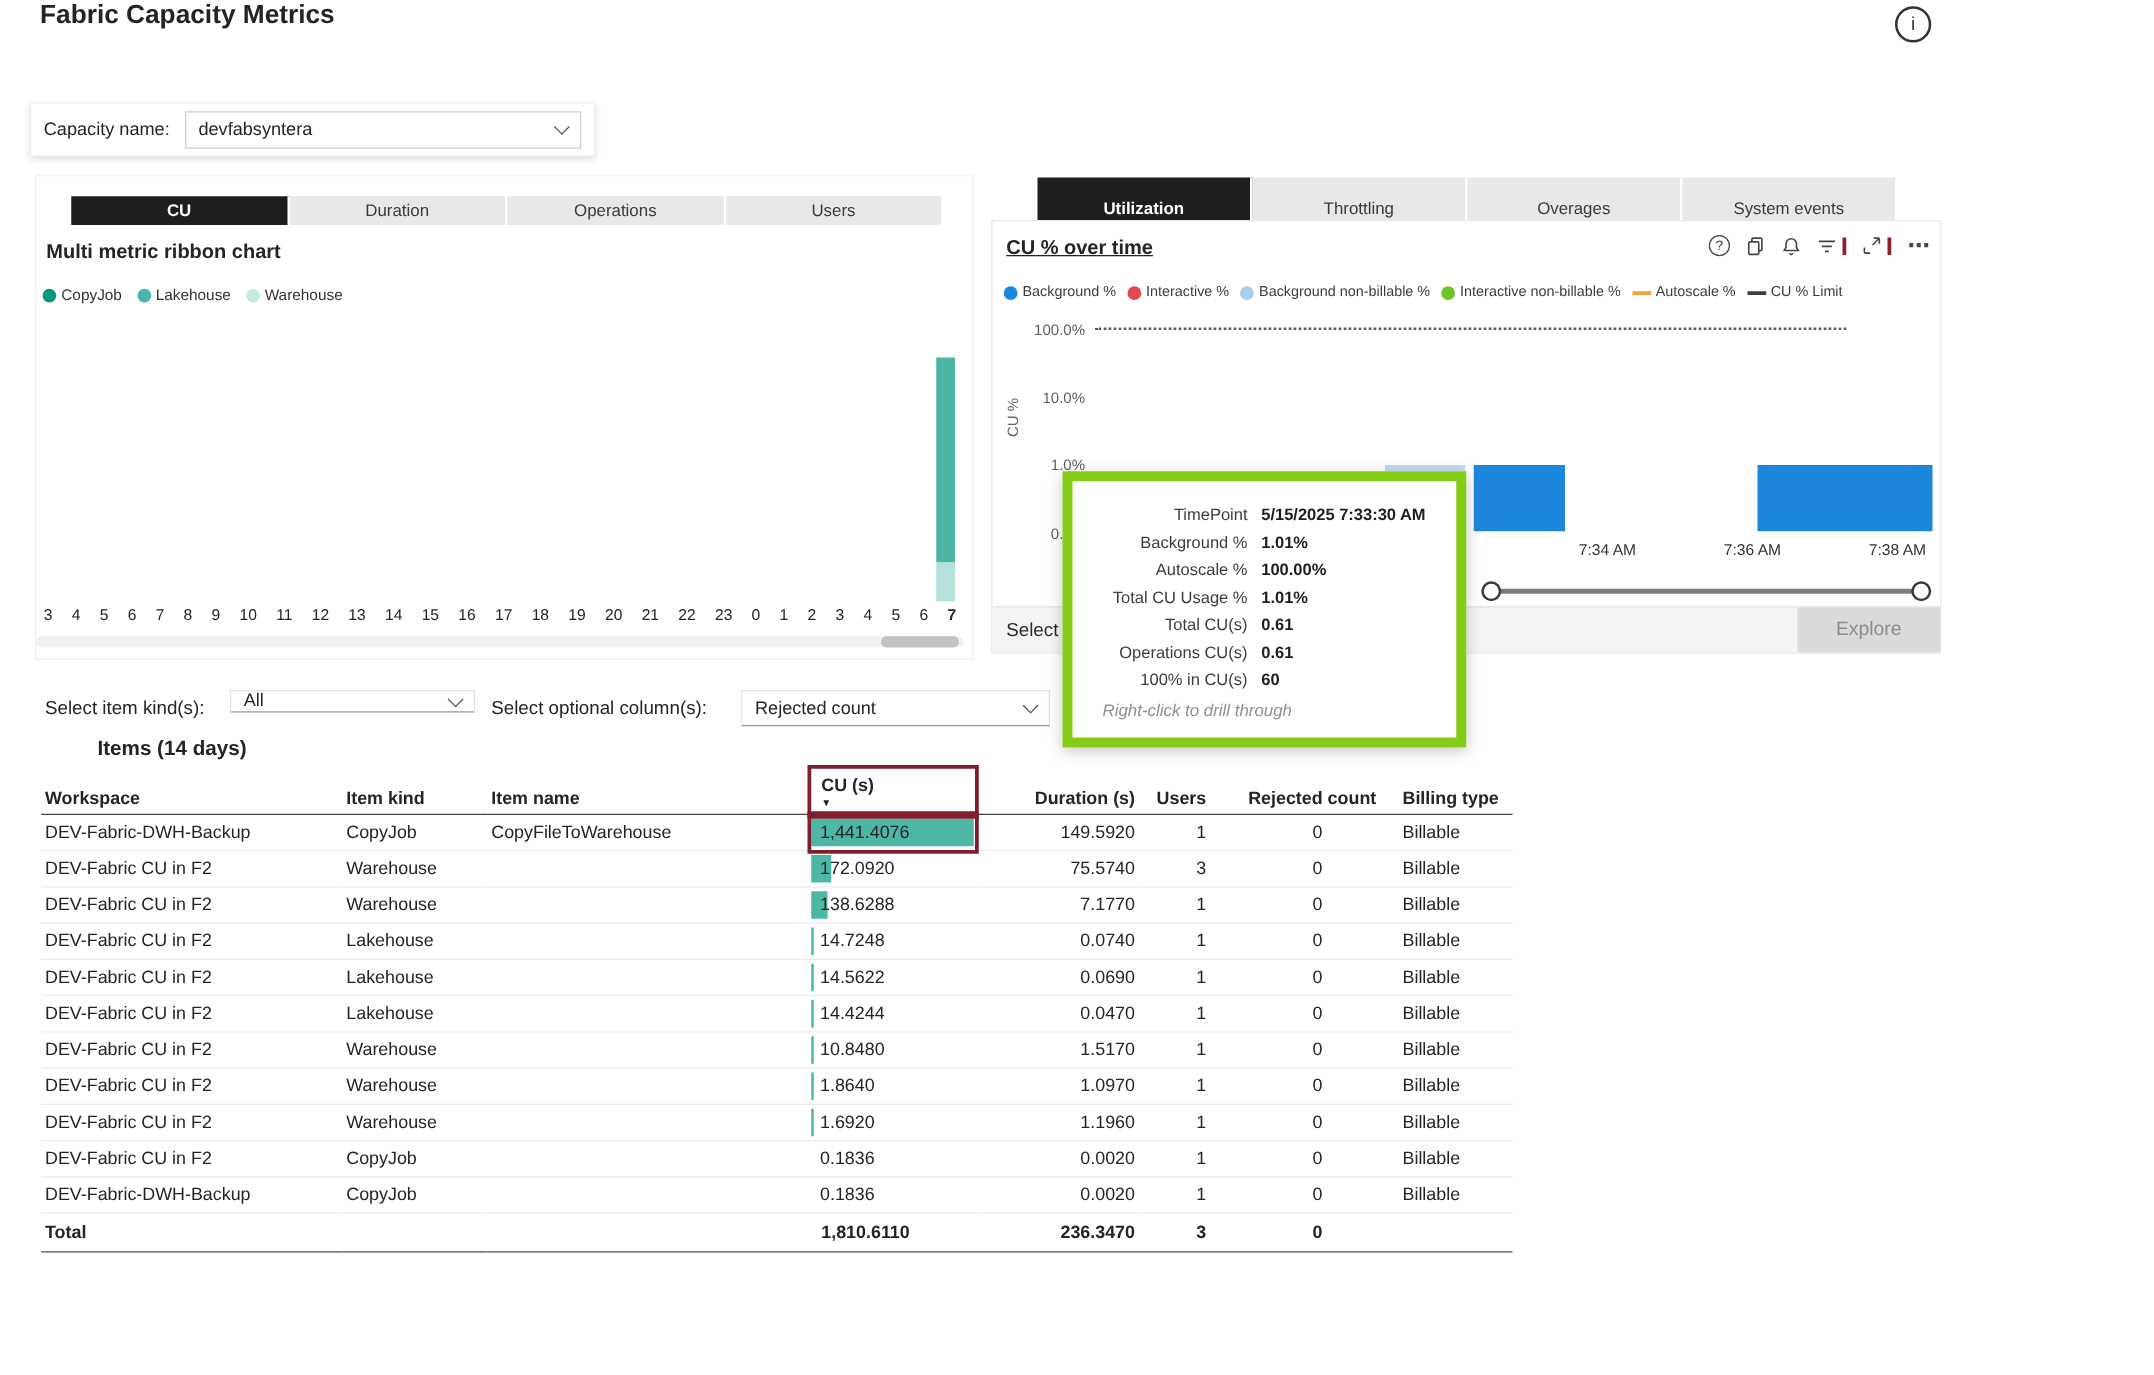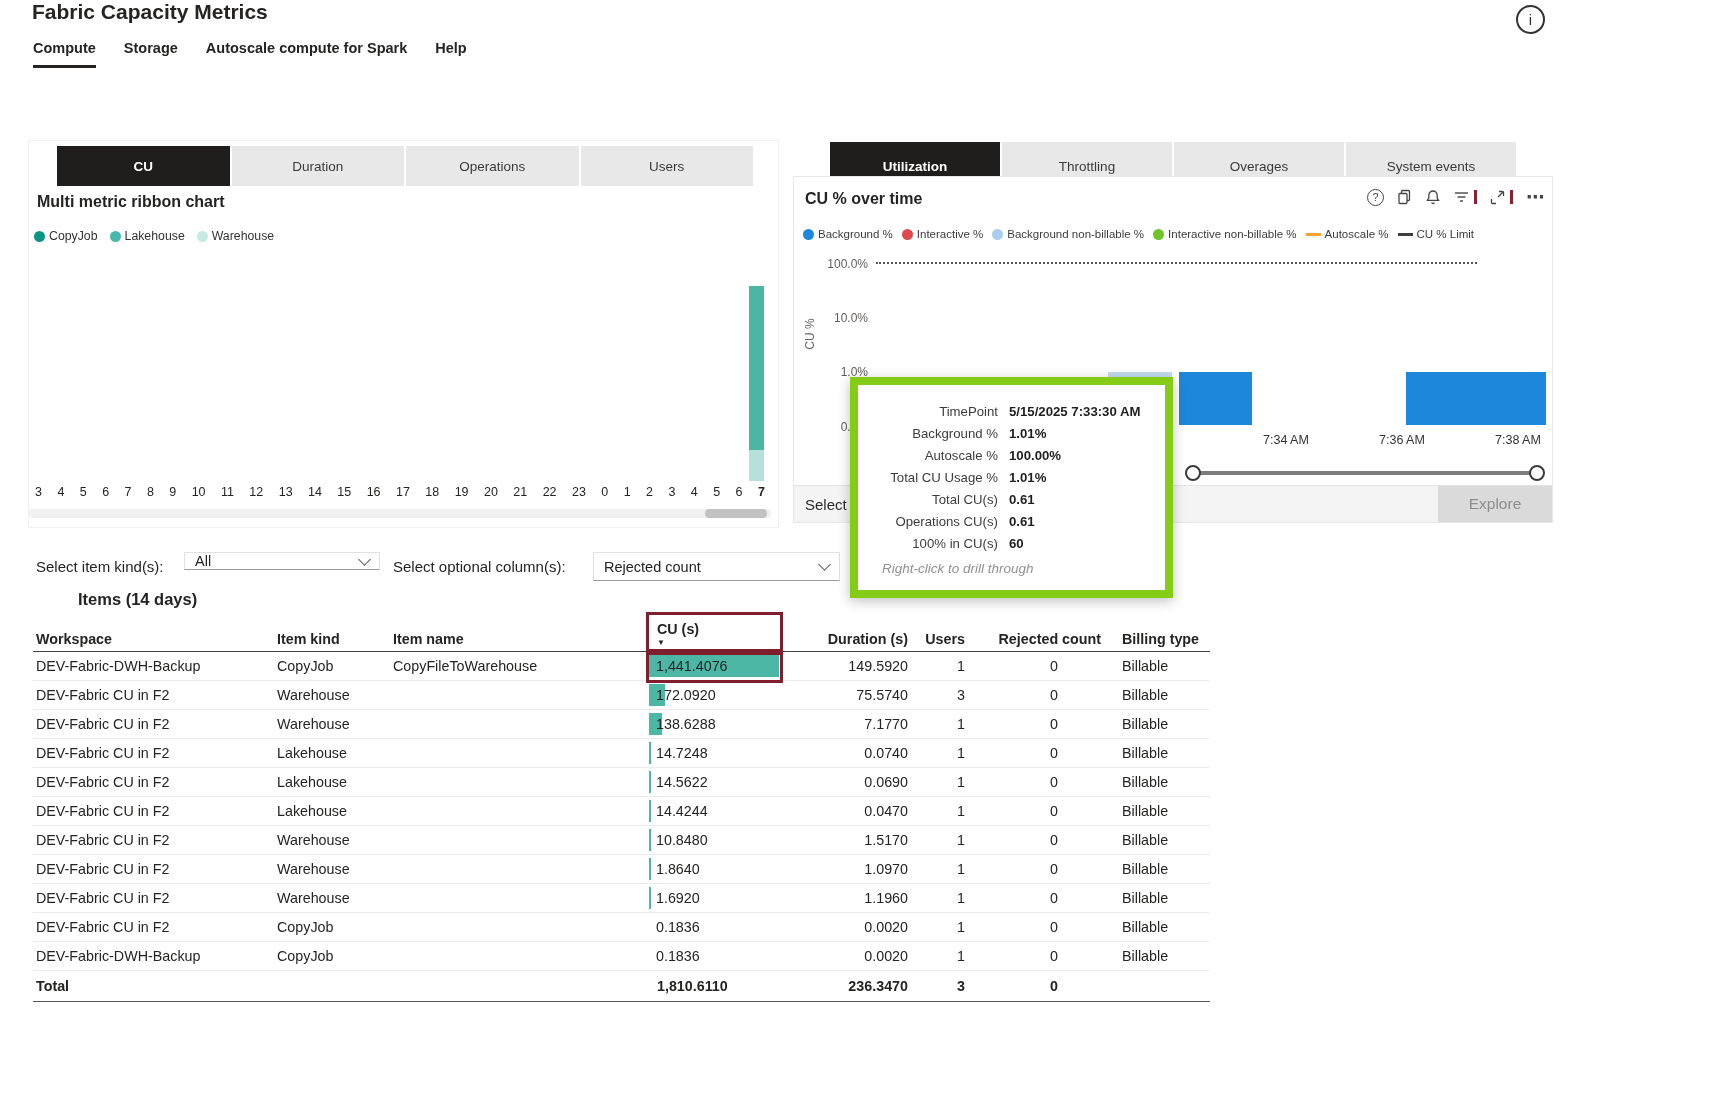--- a/index.html
+++ b/index.html
@@ -25,21 +25,21 @@
   .chev { width:9px; height:9px; border-right:1.6px solid #555; border-bottom:1.6px solid #555;
           transform:rotate(45deg); margin-top:-4px; flex:none; }
 
   .instruction { position:absolute; left:548px; top:84px; width:945px; text-align:center;
                  font-size:17.5px; line-height:1.33; color:#1f1f1f; }
 
   
   .ribbon-visual { position:absolute; left:28px; top:140px; width:751px; height:388px;
                    border:1px solid #f1f1f1; background:#fff; }
   .seg-tabs { display:flex; }
-  .mm-tabs { position:absolute; left:28px; top:5px; width:696px; height:40px; }
+  .mm-tabs { position:absolute; left:28px; top:16px; width:696px; height:23px; }
   .seg-tab { flex:1; background:#e8e8e8; color:#3a3a3a; font-size:13.5px; display:flex;
              align-items:center; justify-content:center; border-right:2px solid #fff; cursor:pointer; }
   .seg-tab:last-child { border-right:none; }
   .seg-tab.active { background:#1f1e1d; color:#fff; font-weight:600; }
   .mm-title { position:absolute; left:8px; top:52px; font-size:16px; font-weight:700; }
   .mm-legend { position:absolute; left:5px; top:88px; display:flex; gap:12px; align-items:center;
                font-size:12.3px; color:#333; }
   .leg-item { display:flex; align-items:center; }
   .leg-dot { width:11px; height:11px; border-radius:50%; display:inline-block; margin-right:4px; flex:none; }
   .leg-line { width:15px; height:3px; display:inline-block; margin-right:4px; flex:none; }
@@ -50,21 +50,21 @@
   .mm-xlabels { position:absolute; left:6px; top:344px; width:730px; display:flex;
                 justify-content:space-between; font-size:12.5px; color:#252423; }
   .mm-xl.bold { font-weight:700; }
   .mm-scroll { position:absolute; left:0; top:368px; width:742px; height:9px; background:#f1f1f1; border-radius:4px; cursor:pointer; }
   .mm-thumb { position:absolute; left:676px; top:0; width:62px; height:9px; background:#c2c2c2; border-radius:4px; cursor:grab; }
 
   
   .util-tabs { position:absolute; left:830px; top:142px; width:686px; height:48px; }
   .util-panel { position:absolute; left:793px; top:176px; width:760px; height:347px;
                 border:1px solid #e8e8e8; background:#fff; }
-  .util-title { position:absolute; left:11px; top:13px; font-size:16px; font-weight:700; }
+  .util-title { position:absolute; left:11px; top:13px; font-size:16px; font-weight:700;text-decoration:underline; }
   .util-icons { position:absolute; right:7px; top:9px; display:flex; gap:13px; align-items:center; color:#444; }
   .u-icon { display:flex; align-items:center; justify-content:center; cursor:pointer; }
   .u-icon.help { width:17px; height:17px; border:1.4px solid #444; border-radius:50%; font-size:11px; }
   .u-icon.more { font-size:18px; font-weight:700; letter-spacing:1px; }
   .red-mark { width:3px; height:14px; background:#8f1f2b; margin-left:-8px; }
   .util-legend { position:absolute; left:9px; top:51px; display:flex; gap:9px; align-items:center;
                  font-size:11.5px; color:#3c3c3c; white-space:nowrap; }
   .u-ylabel { position:absolute; left:-6px; top:150px; width:44px; height:14px; transform:rotate(-90deg);
               font-size:12px; color:#666; text-align:center; }
   .u-yticks { position:absolute; inset:0; pointer-events:none; }
@@ -134,27 +134,28 @@
 </head>
 <body>
 
 <div class="page">
 
   <div class="page-title">Fabric Capacity Metrics</div>
   <div class="info-btn">
     <span>i</span>
   </div>
 
-  <div class="nav-tabs">
-      <div class="nav-tab active">Compute</div>
-      <div class="nav-tab">Storage</div>
-      <div class="nav-tab">Autoscale compute for Spark</div>
-      <div class="nav-tab">Help</div>
+
+  <div class="slicer-card">
+    <span class="slicer-label">Capacity name:</span>
+    <div class="dropdown capacity-dd">
+      <span>devfabsyntera</span>
+      <span class="chev"></span>
     </div>
-
+  </div>
 
 
   <div class="ribbon-visual">
     <div class="mm-tabs seg-tabs">
         <div class="seg-tab active">CU</div>
         <div class="seg-tab">Duration</div>
         <div class="seg-tab">Operations</div>
         <div class="seg-tab">Users</div>
       </div>
     <div class="mm-title">Multi metric ribbon chart</div>

